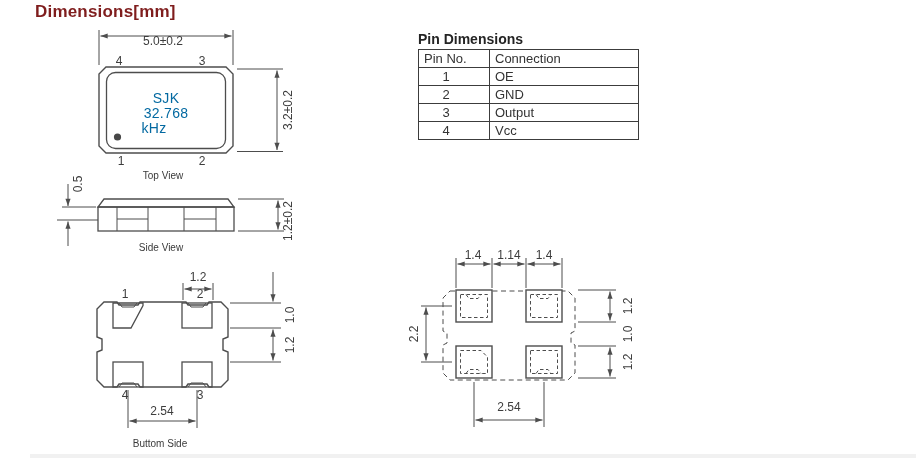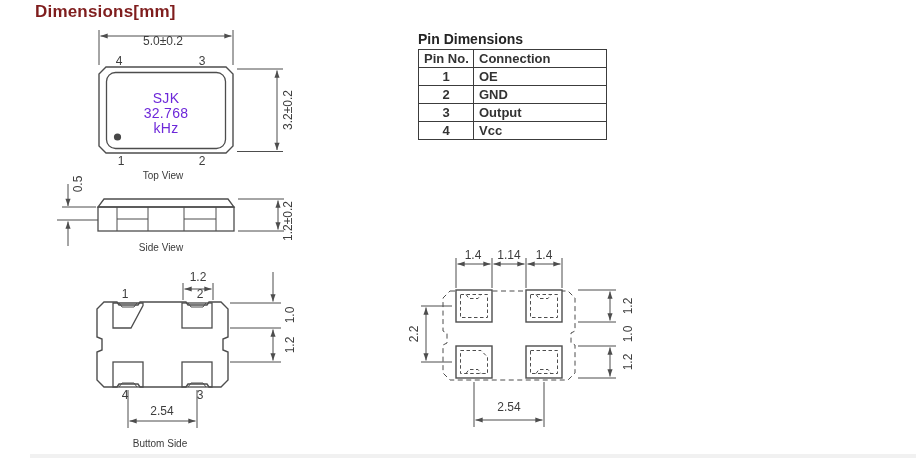--- a/index.html
+++ b/index.html
@@ -11,31 +11,31 @@
   .page-title{
     position:absolute;left:35px;top:2px;font-size:17px;font-weight:bold;
     color:#7f1d1d;letter-spacing:0.2px;
   }
   .lbl{
     position:absolute;transform:translate(-50%,-50%);
     font-size:12px;color:#3d3d3d;white-space:nowrap;line-height:1;
   }
   .rot{transform:translate(-50%,-50%) rotate(-90deg);}
   .cap{font-size:10px;color:#3a3a3a;}
-  .chip{font-size:14px;font-weight:500;color:#6d28d9;letter-spacing:0.3px;}
+  .chip{font-size:14px;font-weight:500;color:#0369a1;letter-spacing:0.3px;}
   .pin-heading{
     position:absolute;left:418px;top:31px;font-size:14px;font-weight:bold;color:#242424;
   }
   table.pin-table{
     position:absolute;left:418px;top:49px;border-collapse:collapse;
     font-size:13px;color:#333;table-layout:fixed;
   }
   table.pin-table th,table.pin-table td{
-    border:1.5px solid #3c3c3c;height:17px;padding:0 0 0 5px;
-    font-weight:bold;text-align:left;white-space:nowrap;
+    border:1.5px solid #3c3c3c;height:17px;padding:0 16px 0 5px;
+    font-weight:normal;text-align:left;white-space:nowrap;
   }
   table.pin-table .c1{width:49px;}
   table.pin-table .c2{width:127px;}
   table.pin-table td.c1{text-align:center;padding-left:0;}
   .bottom-band{
     position:absolute;left:30px;top:454px;width:886px;height:4px;background:#f1f1f1;
   }
 </style>
 </head>
 <body>
@@ -120,21 +120,21 @@
   <div class="page-title">Dimensions[mm]</div>
 
   <div class="lbl" style="left:163px;top:41px">5.0±0.2</div>
   <div class="lbl rot" style="left:288px;top:110px">3.2±0.2</div>
   <div class="lbl" style="left:119px;top:61px">4</div>
   <div class="lbl" style="left:202px;top:61px">3</div>
   <div class="lbl" style="left:121px;top:161px">1</div>
   <div class="lbl" style="left:202px;top:161px">2</div>
   <div class="lbl chip" style="left:166px;top:98px">SJK</div>
   <div class="lbl chip" style="left:166px;top:113px">32.768</div>
-  <div class="lbl chip" style="left:166px;top:128px">kHz</div>
+  <div class="lbl chip" style="left:154px;top:128px">kHz</div>
   <div class="lbl cap" style="left:163px;top:176px">Top View</div>
 
   <div class="lbl rot" style="left:78px;top:184px">0.5</div>
   <div class="lbl rot" style="left:288px;top:221px">1.2±0.2</div>
   <div class="lbl cap" style="left:161px;top:248px">Side View</div>
 
   <div class="lbl" style="left:198px;top:277px">1.2</div>
   <div class="lbl" style="left:125px;top:294px">1</div>
   <div class="lbl" style="left:200px;top:294px">2</div>
   <div class="lbl rot" style="left:290px;top:315px">1.0</div>

